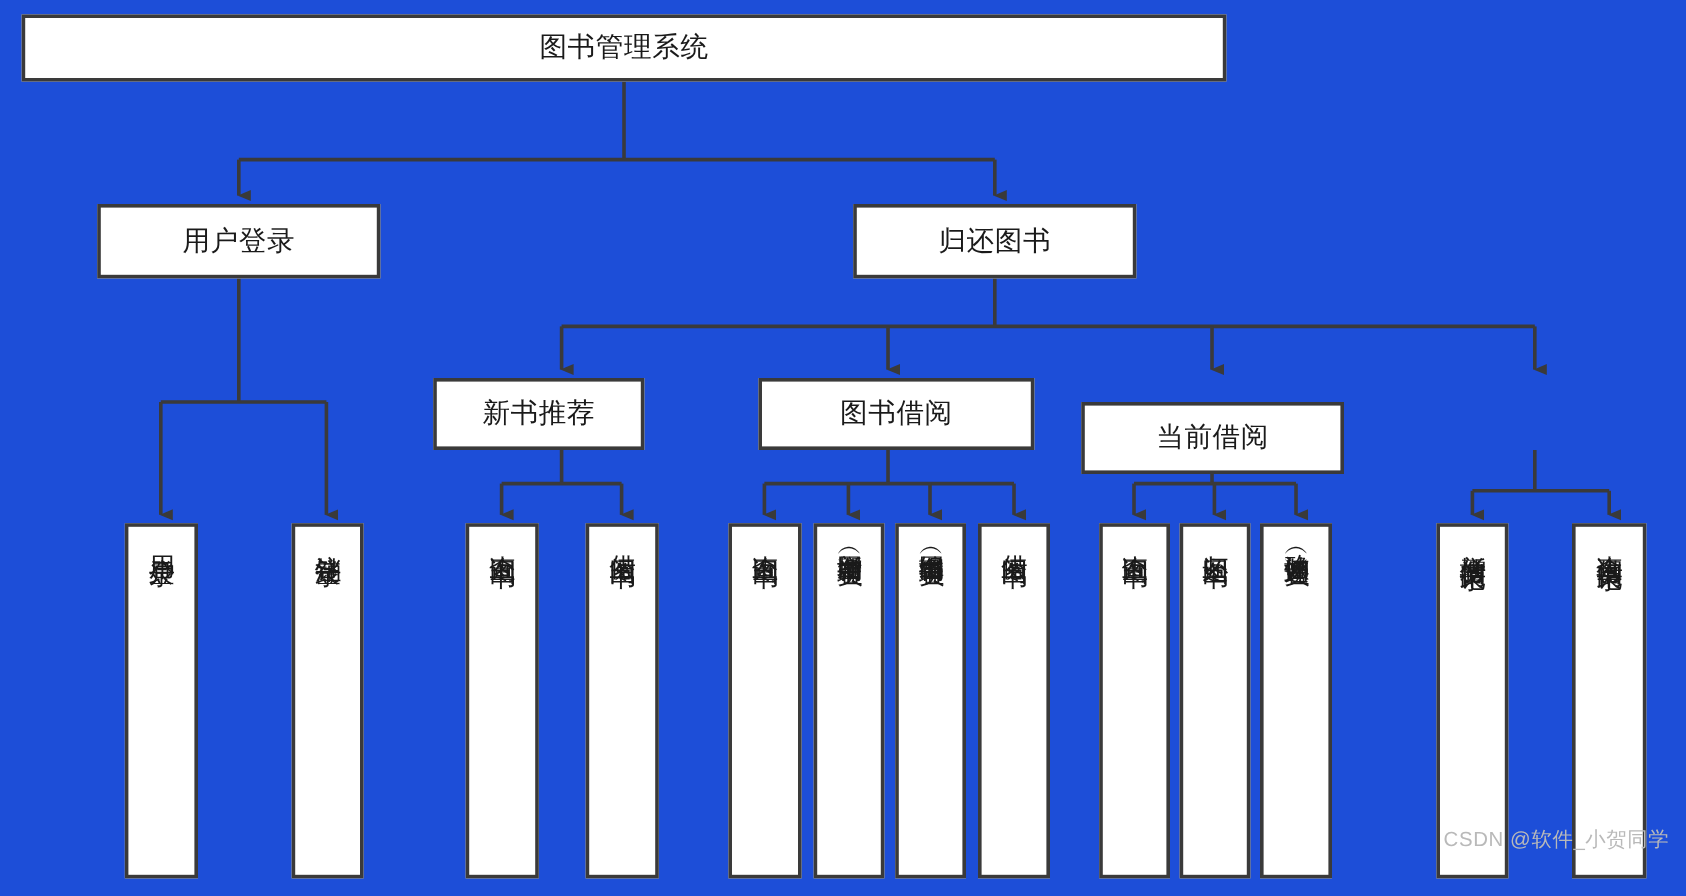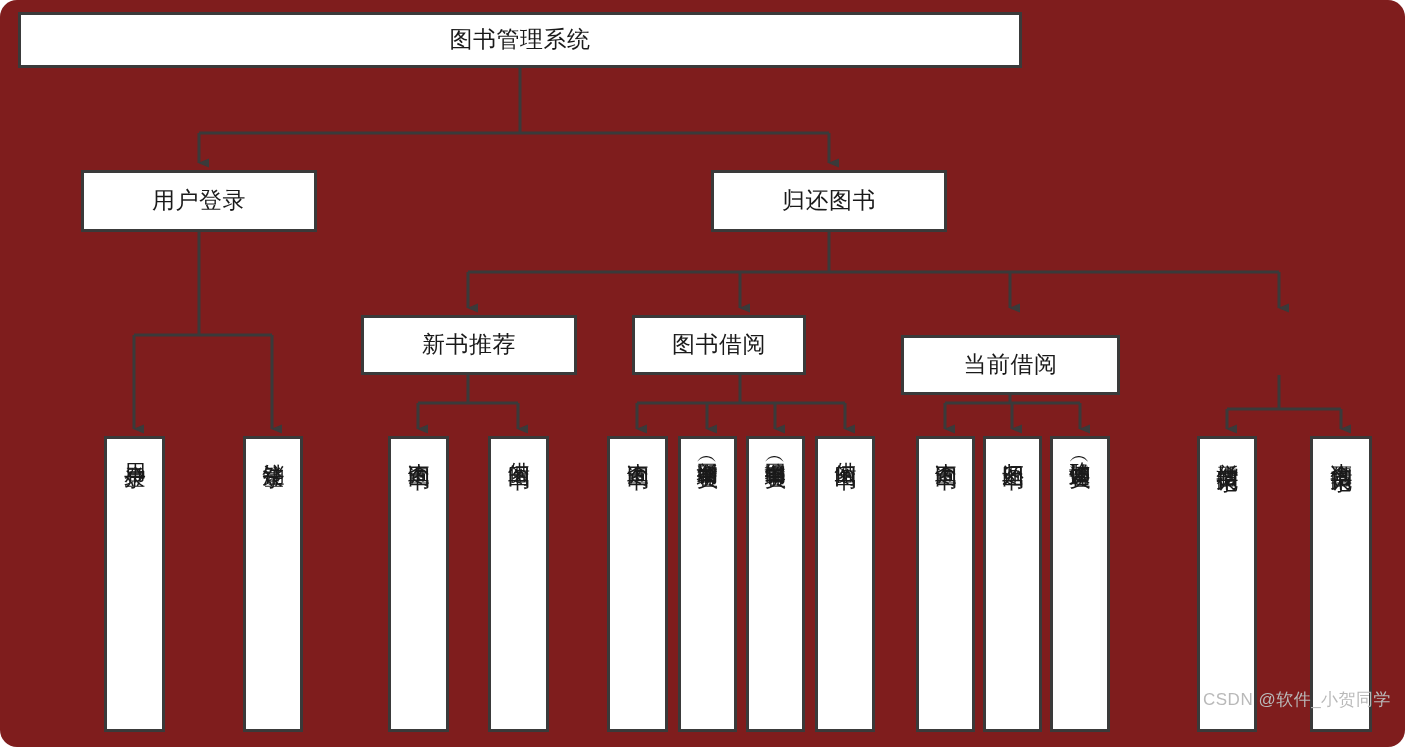--- a/index.html
+++ b/index.html
@@ -8,23 +8,22 @@
     padding: 0;
     background: #ffffff;
   }
   body {
     font-family: "Liberation Sans", "DejaVu Sans", sans-serif;
   }
   #diagram-root {
     position: relative;
     width: 1405px;
     height: 747px;
-    background: #7f1d1d;
+    background: #1d4ed8;
     overflow: hidden;
-    border-radius: 17px;
   }
   #connector-layer {
     position: absolute;
     left: 0;
     top: 0;
     width: 1405px;
     height: 747px;
   }
   .node-box {
     position: absolute;
@@ -137,24 +136,24 @@
     <span class="node-label-h">图书管理系统</span>
   </div>
 
   <div class="node-box" style="left:81px; top:170px; width:236px; height:62px;">
     <span class="node-label-h">用户登录</span>
   </div>
   <div class="node-box" style="left:711px; top:170px; width:236px; height:62px;">
     <span class="node-label-h">归还图书</span>
   </div>
 
-  <div class="node-box" style="left:361px; top:315px; width:216px; height:60px;">
+  <div class="node-box" style="left:361px; top:315px; width:176px; height:60px;">
     <span class="node-label-h">新书推荐</span>
   </div>
-  <div class="node-box" style="left:632px; top:315px; width:174px; height:60px;">
+  <div class="node-box" style="left:632px; top:315px; width:230px; height:60px;">
     <span class="node-label-h">图书借阅</span>
   </div>
   <div class="node-box" style="left:901px; top:315px; width:219px; height:60px;margin-top:20px;">
     <span class="node-label-h">当前借阅</span>
   </div>
 
   <div class="node-box leaf-node" style="left:104px; top:436px; width:61px; height:296px;">
     <span class="node-label-v">用户登录</span>
   </div>
   <div class="node-box leaf-node" style="left:243px; top:436px; width:60px; height:296px;">

